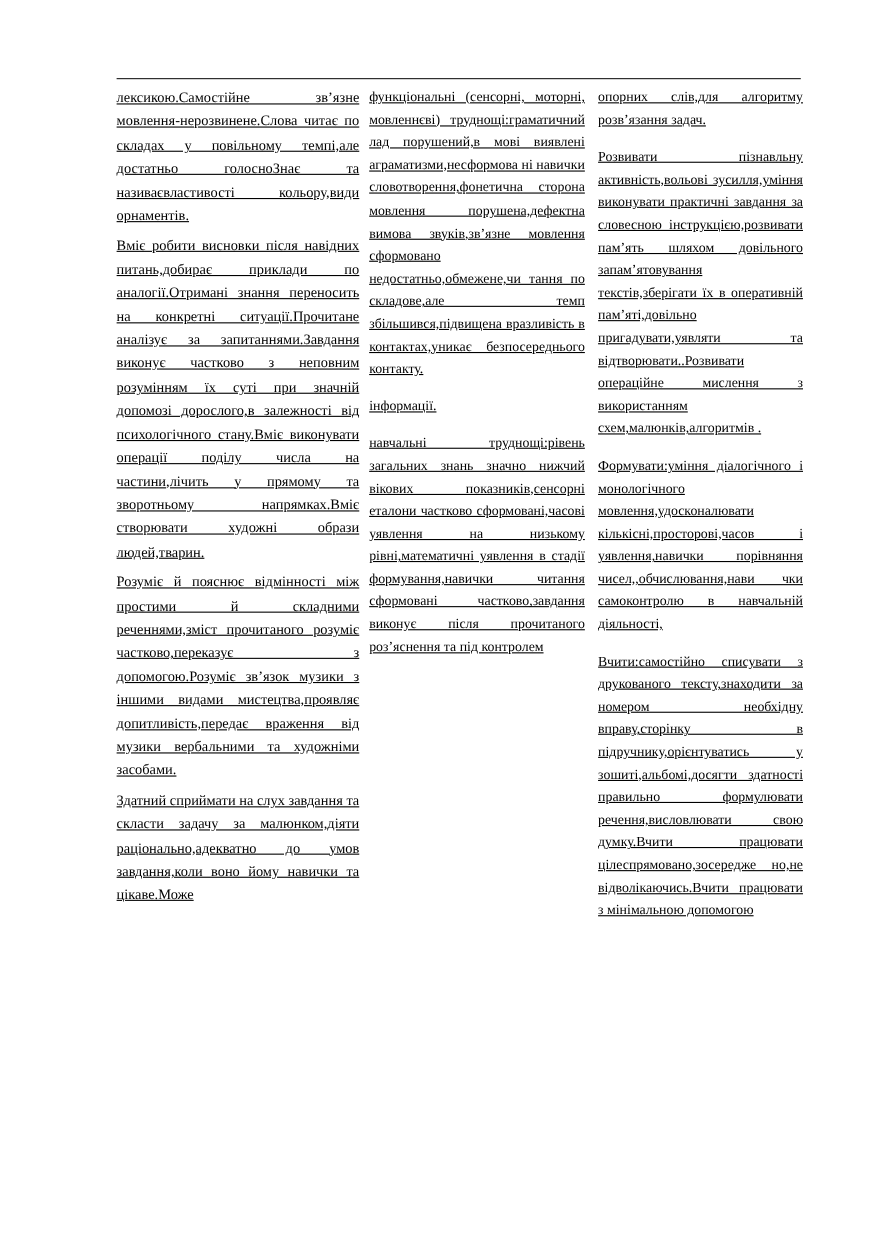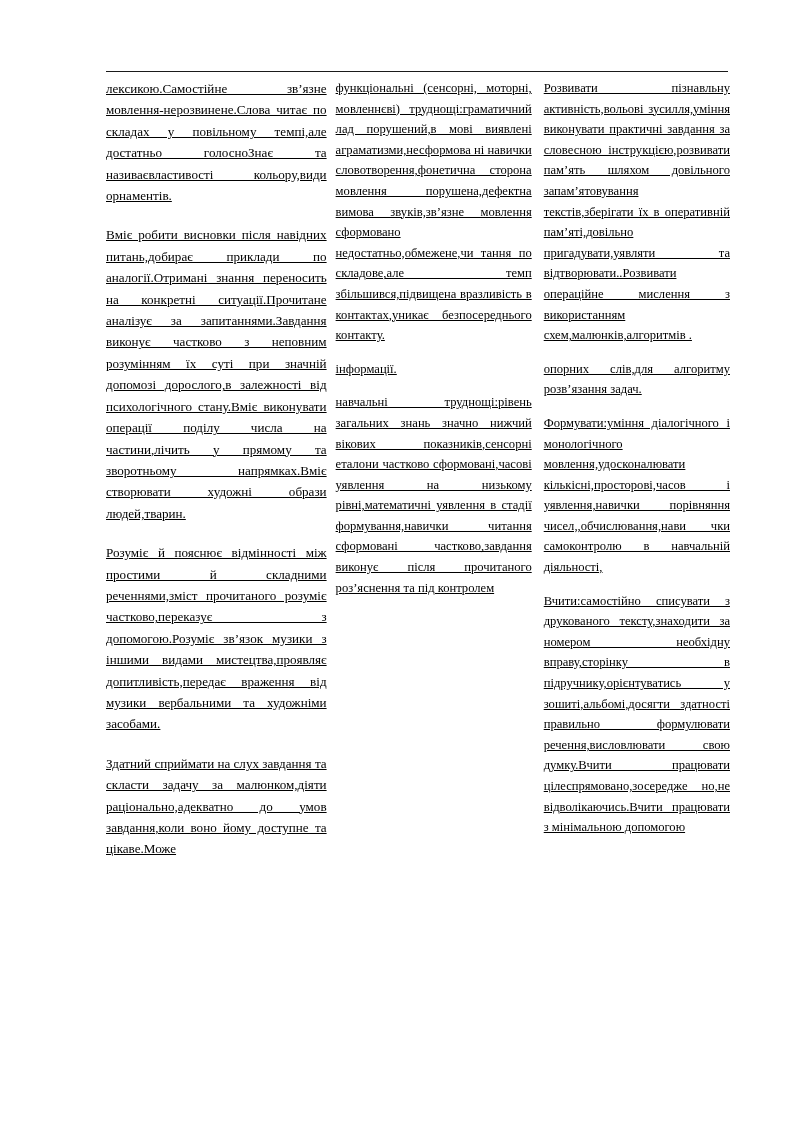--- a/index.html
+++ b/index.html
@@ -57,21 +57,21 @@
     line-height: 20.6px;
   }
   p.para {
     margin: 0 0 0 0;
     text-align: justify;
     text-justify: inter-word;
     hyphens: none;
     -webkit-hyphens: none;
   }
   p.para + p.para {
-    margin-top: 18px;
+    margin-top: 6px;
   }
   .col-2 p.para + p.para,
   .col-3 p.para + p.para {
     margin-top: 13px;
   }
   
   p.para { text-align-last: left; }
 </style>
 </head>
 <body>
@@ -79,31 +79,31 @@
 <div class="page">
 
   <div class="top-rule"></div>
 
   <div class="columns">
 
     <div class="col col-1">
       <p class="para">лексикою.Самостійне зв’язне мовлення-нерозвинене.Слова читає по складах у повільному темпі,але достатньо голосноЗнає та називаєвластивості кольору,види орнаментів.</p>
       <p class="para">Вміє робити висновки після навідних питань,добирає приклади по аналогії.Отримані знання переносить на конкретні ситуації.Прочитане аналізує за запитаннями.Завдання виконує частково з неповним розумінням їх суті при значній допомозі дорослого,в залежності від психологічного стану.Вміє виконувати операції поділу числа на частини,лічить у прямому та зворотньому напрямках.Вміє створювати художні образи людей,тварин.</p>
       <p class="para">Розуміє й пояснює відмінності між простими й складними реченнями,зміст прочитаного розуміє частково,переказує з допомогою.Розуміє зв’язок музики з іншими видами мистецтва,проявляє допитливість,передає враження від музики вербальними та художніми засобами.</p>
-      <p class="para">Здатний сприймати на слух завдання та скласти задачу за малюнком,діяти раціонально,адекватно до умов завдання,коли воно йому доступне та цікаве.Може</p>
+      <p class="para">Здатний сприймати на слух завдання та скласти задачу за малюнком,діяти раціонально,адекватно до умов завдання,коли воно йому навички та цікаве.Може</p>
     </div>
 
     <div class="col col-2">
       <p class="para">функціональні (сенсорні, моторні, мовленнєві) труднощі:граматичний лад порушений,в мові виявлені аграматизми,несформова ні навички словотворення,фонетична сторона мовлення порушена,дефектна вимова звуків,зв’язне мовлення сформовано недостатньо,обмежене,чи тання по складове,але темп збільшився,підвищена вразливість в контактах,уникає безпосереднього контакту.</p>
       <p class="para">інформації.</p>
       <p class="para">навчальні труднощі:рівень загальних знань значно нижчий вікових показників,сенсорні еталони частково сформовані,часові уявлення на низькому рівні,математичні уявлення в стадії формування,навички читання сформовані частково,завдання виконує після прочитаного роз’яснення та під контролем</p>
     </div>
 
     <div class="col col-3">
+      <p class="para">опорних слів,для алгоритму розв’язання задач.</p>
       <p class="para">Розвивати пізнавльну активність,вольові зусилля,уміння виконувати практичні завдання за словесною інструкцією,розвивати пам’ять шляхом довільного запам’ятовування текстів,зберігати їх в оперативній пам’яті,довільно пригадувати,уявляти та відтворювати..Розвивати операційне мислення з використанням схем,малюнків,алгоритмів .</p>
-      <p class="para">опорних слів,для алгоритму розв’язання задач.</p>
       <p class="para">Формувати:уміння діалогічного і монологічного мовлення,удосконалювати кількісні,просторові,часов і уявлення,навички порівняння чисел,,обчислювання,нави чки самоконтролю в навчальній діяльності,</p>
       <p class="para">Вчити:самостійно списувати з друкованого тексту,знаходити за номером необхідну вправу,сторінку в підручнику,орієнтуватись у зошиті,альбомі,досягти здатності правильно формулювати речення,висловлювати свою думку.Вчити працювати цілеспрямовано,зосередже но,не відволікаючись.Вчити працювати з мінімальною допомогою</p>
     </div>
 
   </div>
 
 </div>
 
 </body></html>

